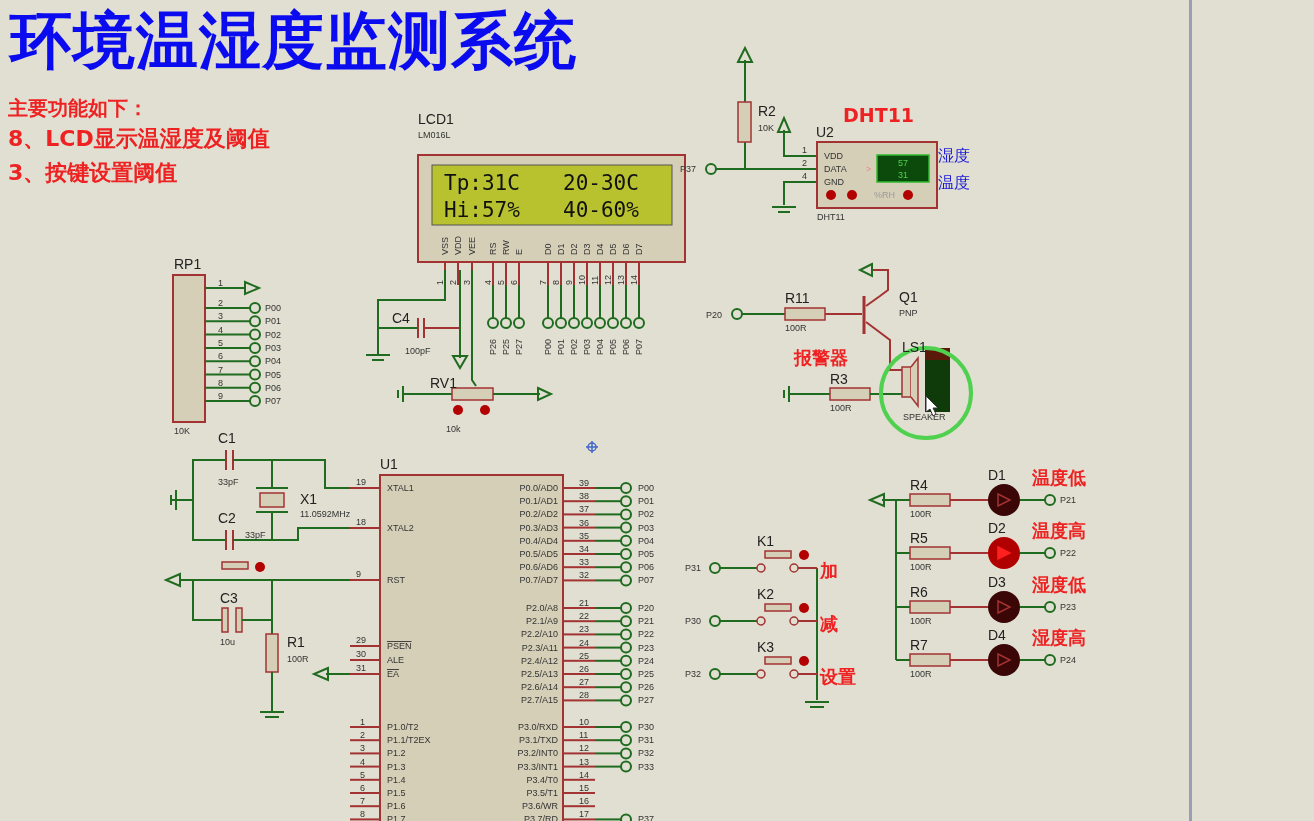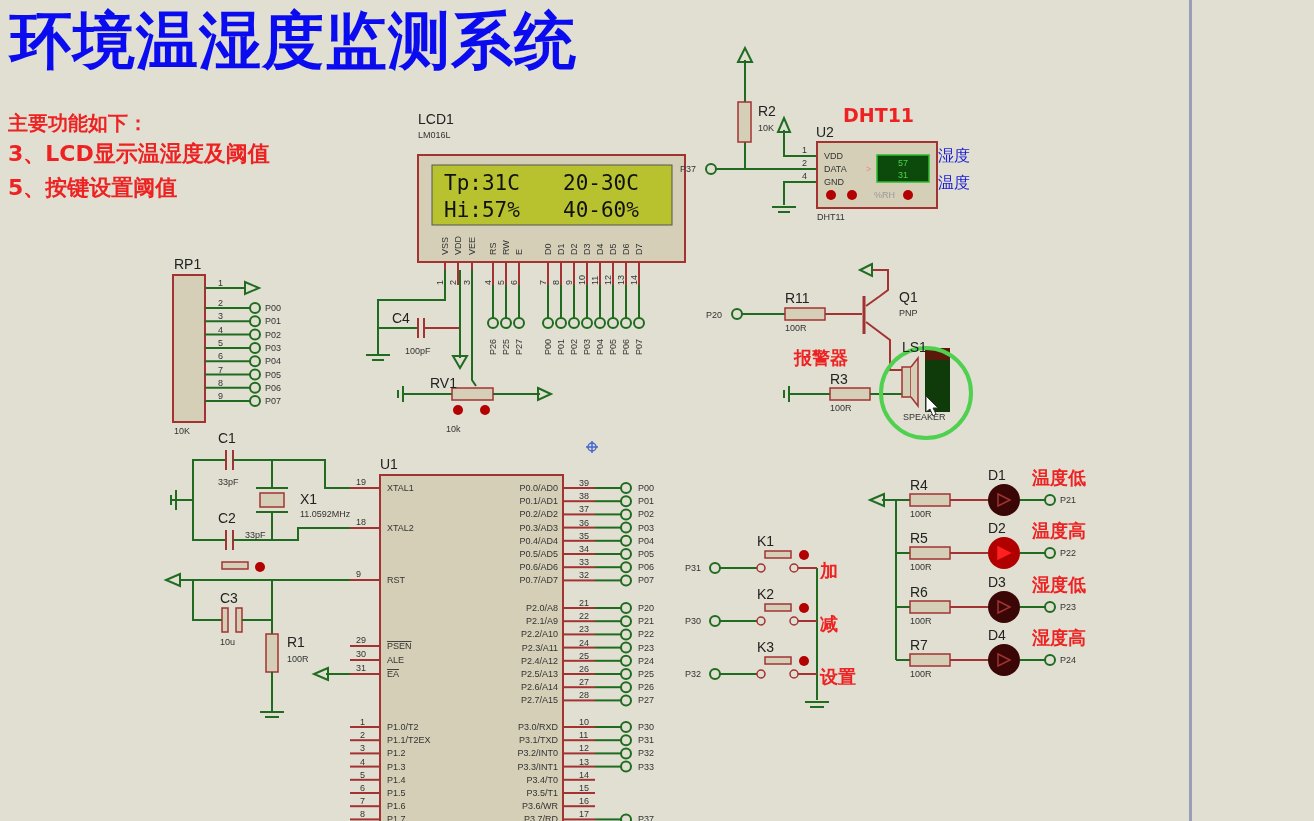--- a/index.html
+++ b/index.html
@@ -1,36 +1,36 @@
 <!DOCTYPE html>
 <html><head>
 <meta charset="utf-8">
 <style>
   html,body{margin:0;padding:0;}
   body{width:1314px;height:821px;background:#e0dfd1;overflow:hidden;position:relative;font-family:"Liberation Sans","DejaVu Sans",sans-serif;}
   .title{position:absolute;left:10px;top:10px;font-size:62px;font-weight:bold;color:#0b0bf0;letter-spacing:1px;font-family:"DejaVu Sans",sans-serif;line-height:1;}
-  .features{position:absolute;left:8px;top:94px;color:#ee2222;font-weight:bold;font-family:"DejaVu Sans",sans-serif;margin-top:15px;}
+  .features{position:absolute;left:8px;top:94px;color:#ee2222;font-weight:bold;font-family:"DejaVu Sans",sans-serif;}
   .features div{font-size:22px;line-height:34px;}
   .features .head{font-size:20px;line-height:28px;}
   svg{position:absolute;left:0;top:0;}
   .sm{font-size:9px;fill:#333;font-family:"Liberation Sans",sans-serif;}
   .md{font-size:14px;fill:#222;font-family:"Liberation Sans",sans-serif;}
   .red{fill:#ee2222;font-weight:bold;font-family:"DejaVu Sans",sans-serif;}
   .blue{fill:#1a1ad8;font-family:"DejaVu Sans",sans-serif;}
   .lcdtxt{font-family:"DejaVu Sans Mono",monospace;font-size:21px;fill:#111;}
   .divider{position:absolute;left:1189px;top:0;width:3px;height:821px;background:#9a9db6;}
 </style>
 </head>
 <body>
 
 <div class="title">环境温湿度监测系统</div>
 <div class="features">
   <div class="head">主要功能如下：</div>
-  <div>3、LCD显示温湿度及阈值</div>
-  <div>5、按键设置阈值</div>
+  <div>8、LCD显示温湿度及阈值</div>
+  <div>3、按键设置阈值</div>
 </div>
 
 <svg id="sch" width="1314" height="821">
 
   <g>
     <text x="418" y="124" class="md">LCD1</text>
     <text x="418" y="138" class="sm">LM016L</text>
     <rect x="418" y="155" width="267" height="107" fill="#d5cfb8" stroke="#a33333" stroke-width="2"></rect>
     <rect x="432" y="165" width="240" height="60" fill="#b8c22e" stroke="#555" stroke-width="1"></rect>
     <text x="444" y="190" class="lcdtxt">Tp:31C</text>

